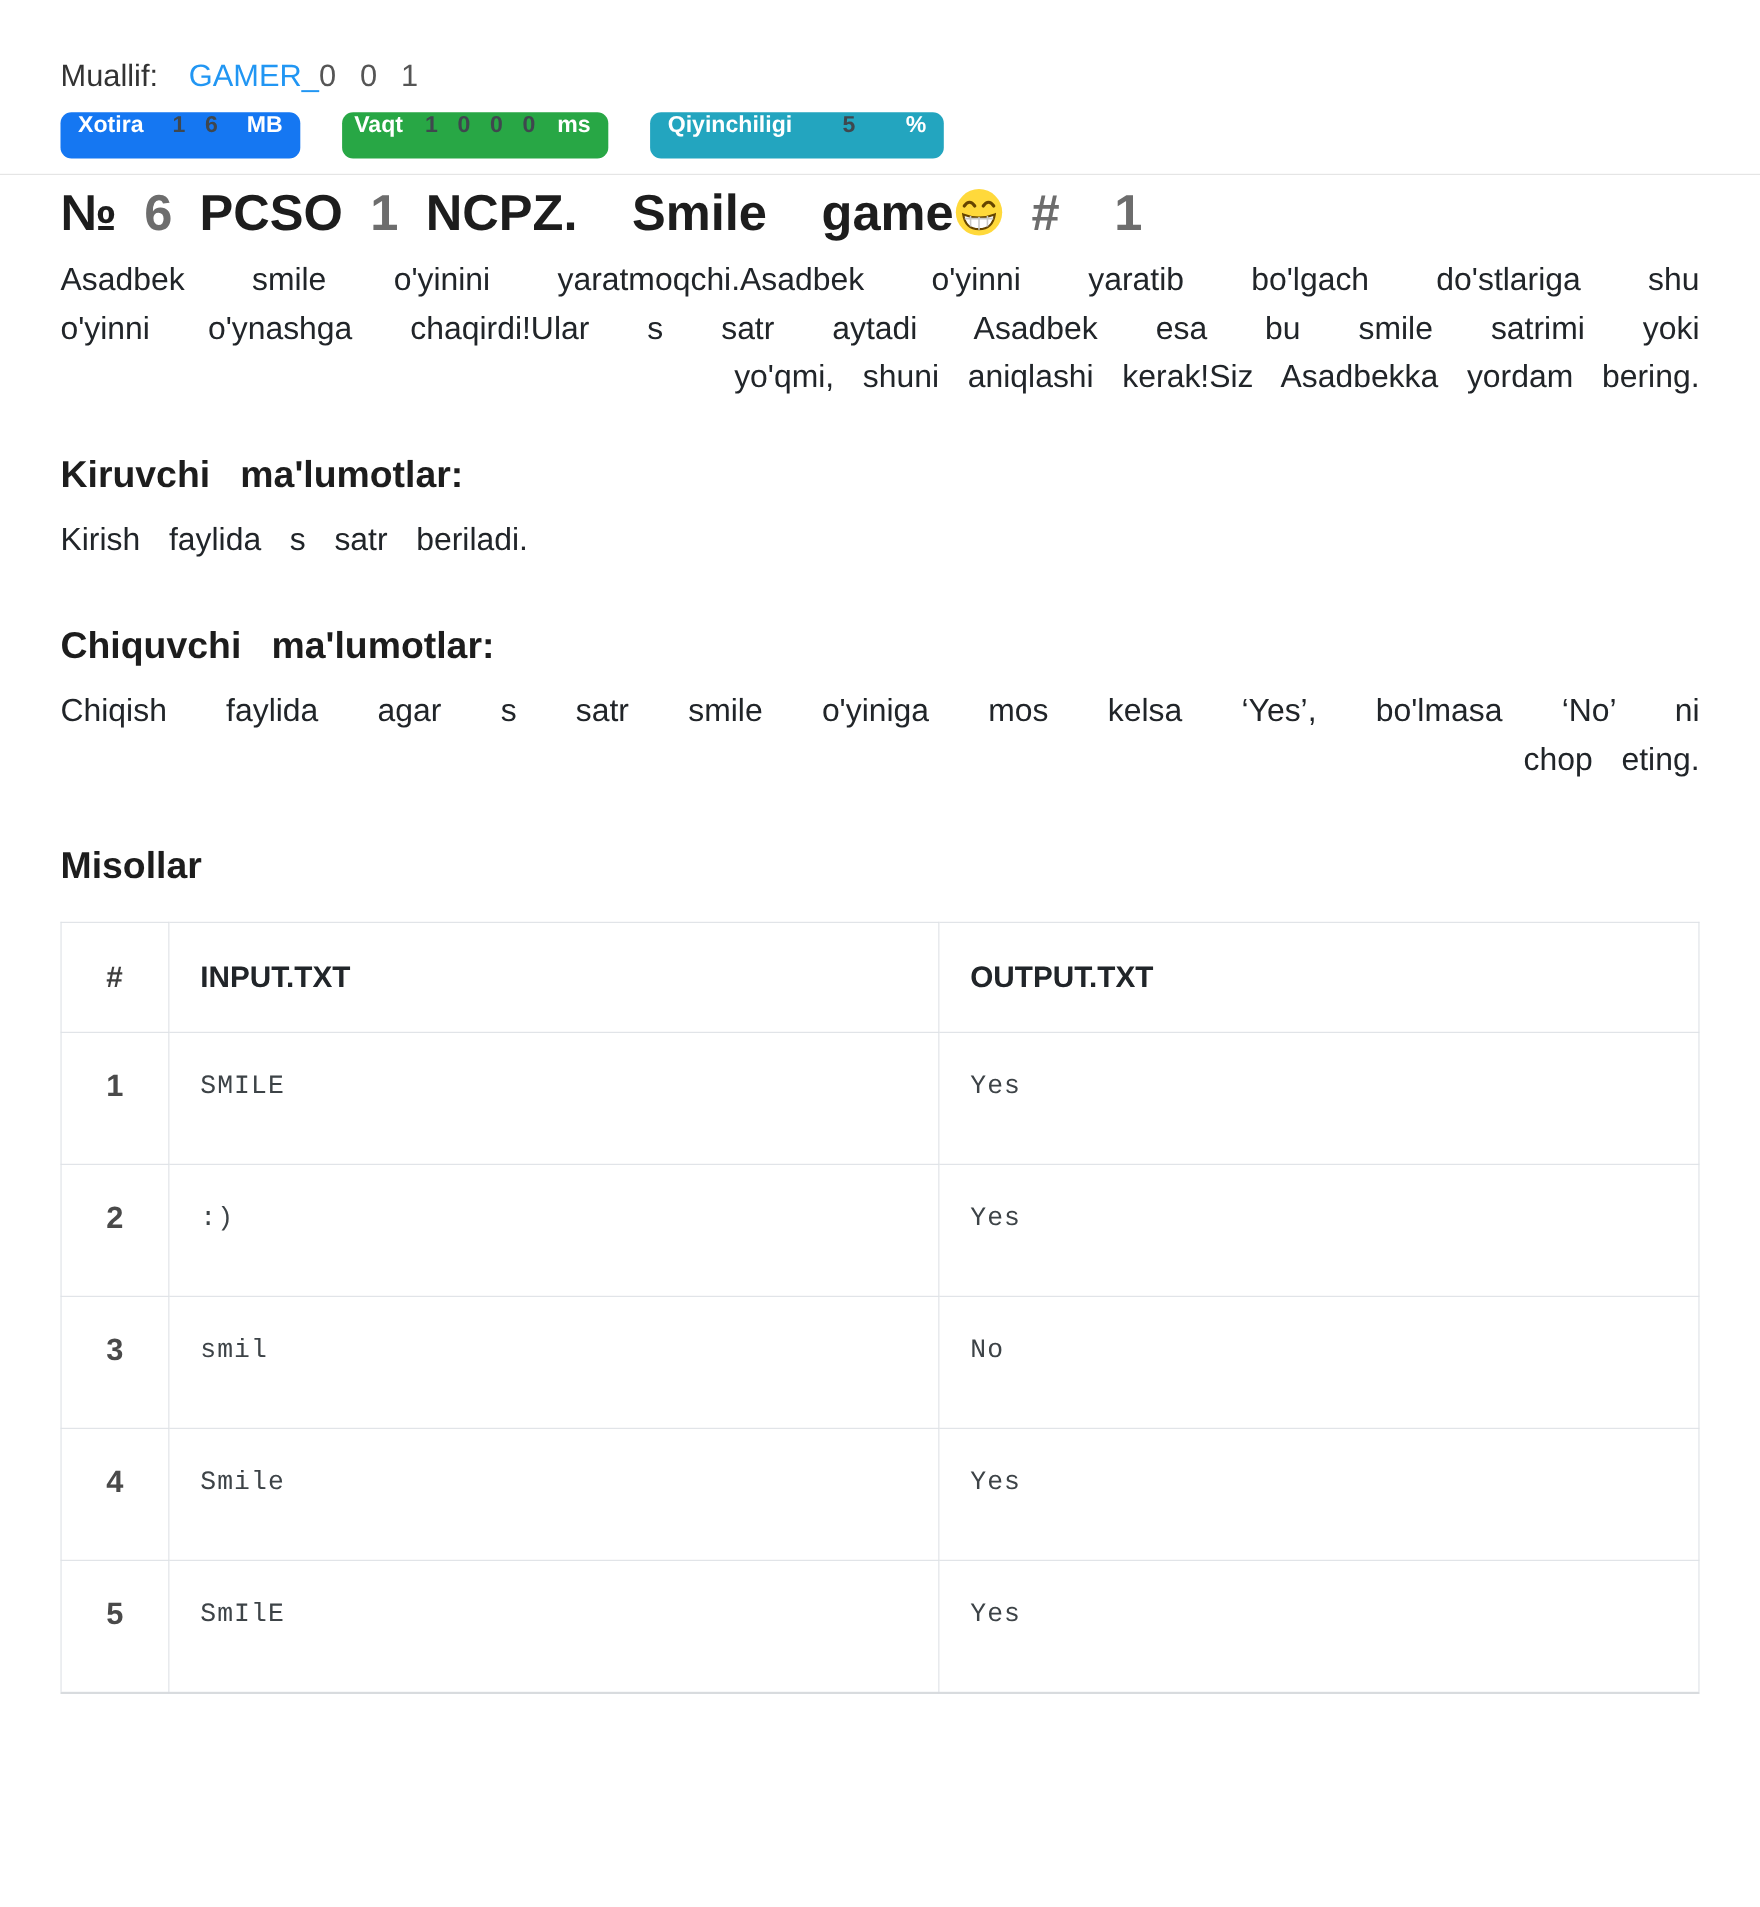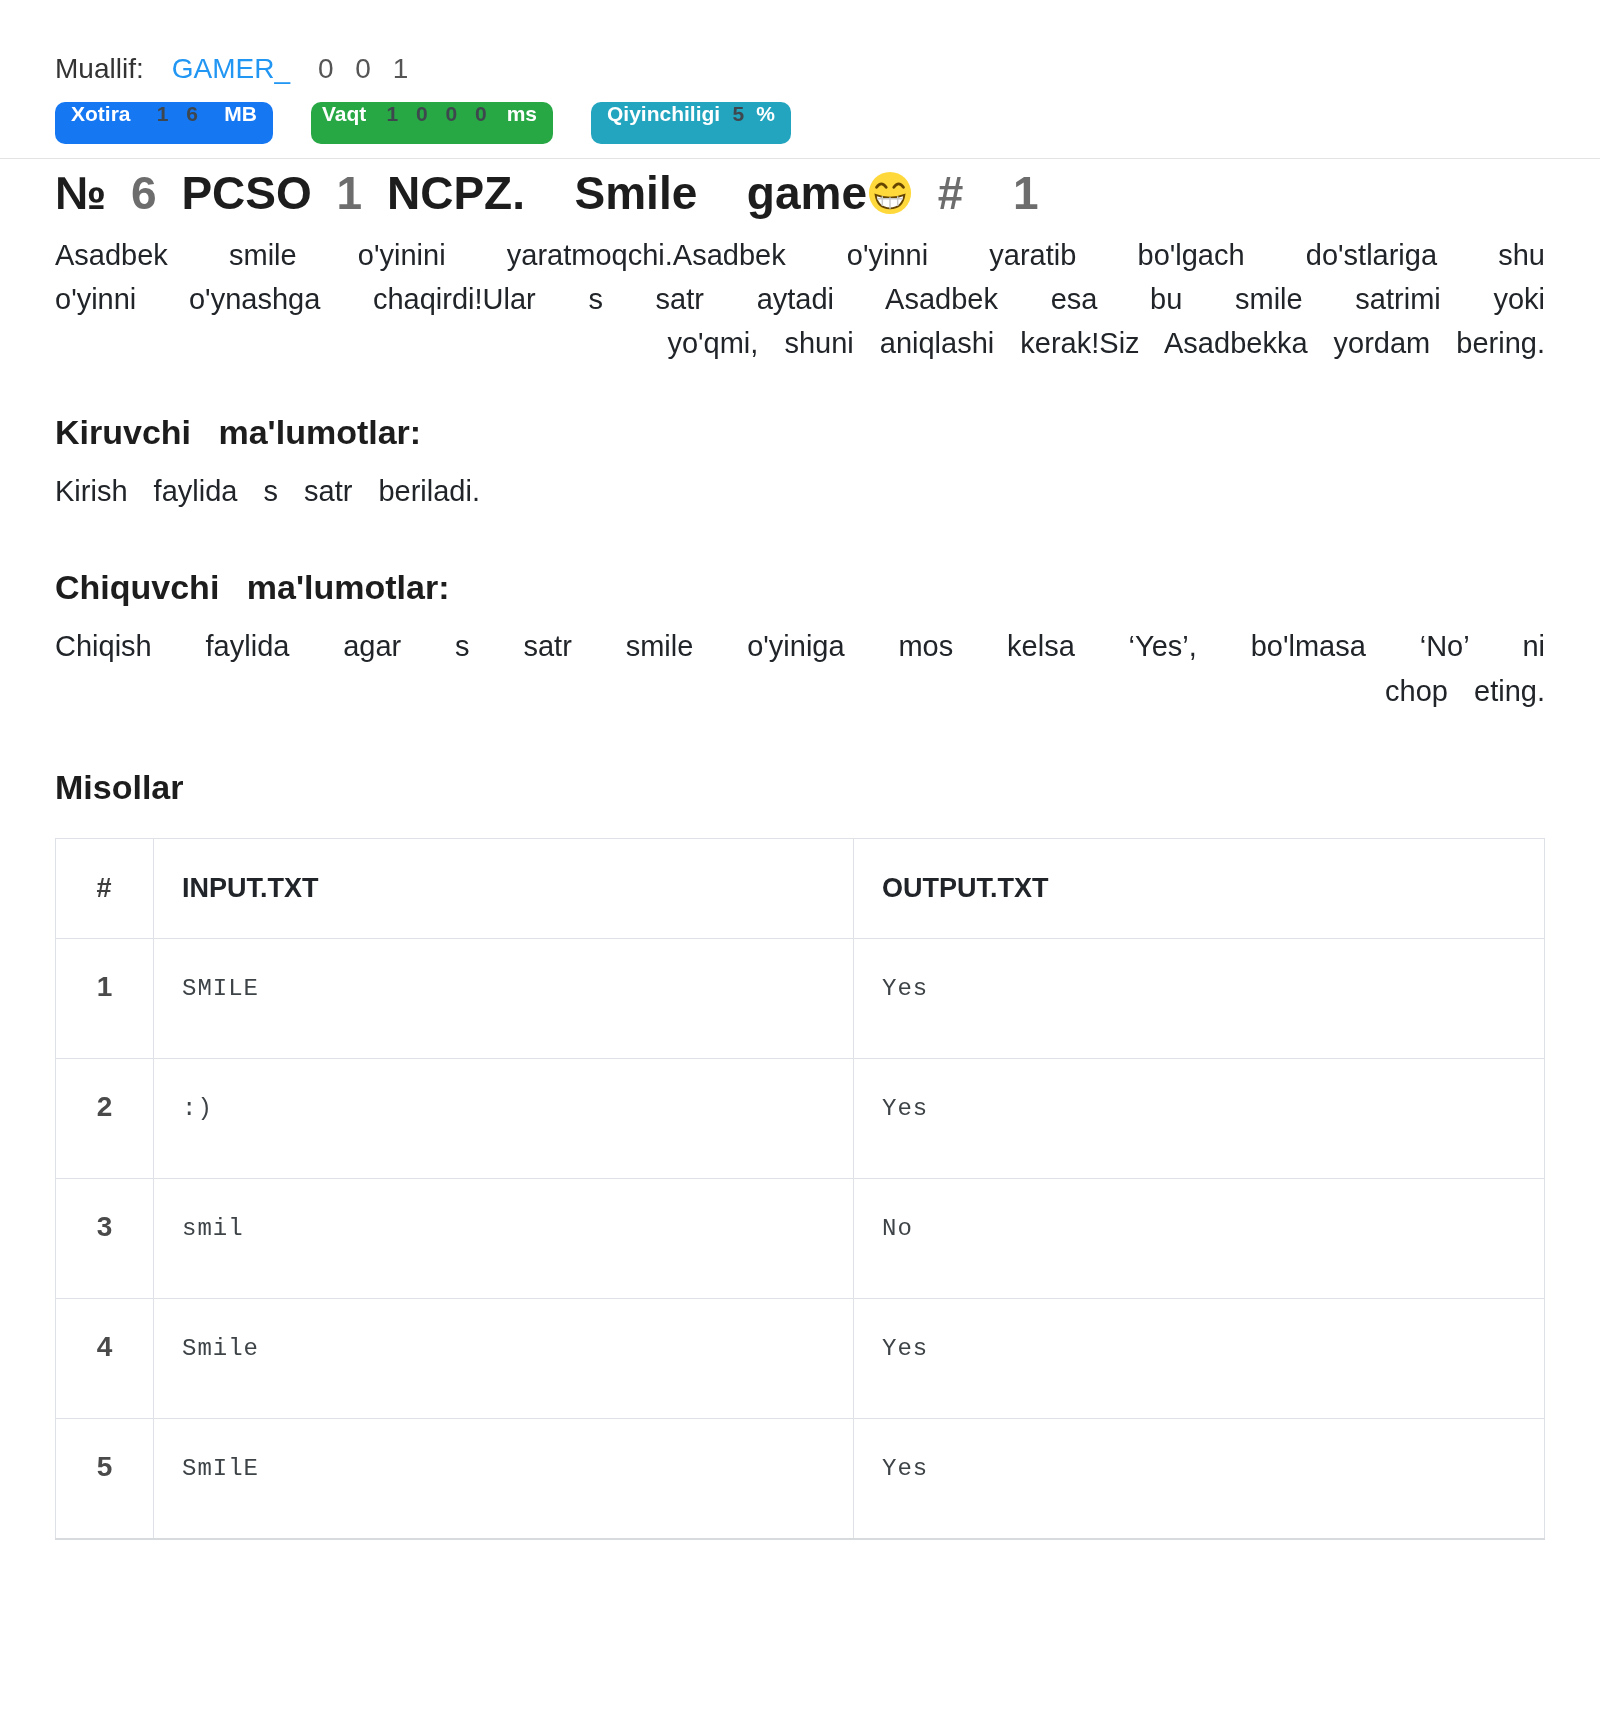--- a/index.html
+++ b/index.html
@@ -8,32 +8,32 @@
     width: 1600px; height: 1734px;
     font-family: "Liberation Sans", sans-serif;
     color: #212529;
     word-spacing: 18px;
   }
   .container { padding: 52px 55px 0 55px; }
 
   
   .author-line { font-size: 28px; line-height: 34px; word-spacing: 14px; color: #333; }
   .author-link { color: #2196f3; text-decoration: none; margin-left: 28px; cursor: pointer; margin-top: 30px; }
-  .author-suffix { color: #555; margin-left: 28px; }
+  .author-suffix { color: #555; margin-left: 0; }
 
   
   .badges { display: flex; gap: 38px; margin-top: 16px; word-spacing: normal; }
   .badge {
     height: 42px; border-radius: 10px; padding: 0 16px;
     display: flex; align-items: flex-start; justify-content: space-between;
     color: #ffffff; font-weight: bold; font-size: 21px;
   }
   .badge-memory { width: 218px; background: #1577f2; }
   .badge-time { width: 242px; background: #28a745; padding-left: 11px; }
-  .badge-difficulty { width: 200px; background: #23a5bf; }
+  .badge-difficulty { width: 267px; background: #23a5bf; }
   .badge .value { color: #3f474e; font-weight: bold; word-spacing: 12px; }
 
   
   .top-divider { border: none; border-top: 1px solid #e3e3e3; margin: 14px -55px 0 -55px; }
 
   
   .page-title {
     margin: 6px 0 0 0; font-size: 46px; line-height: 56px; font-weight: bold;
     white-space: pre-wrap; word-spacing: 12px; color: #1d1d1d;
     display: flex; align-items: center;

